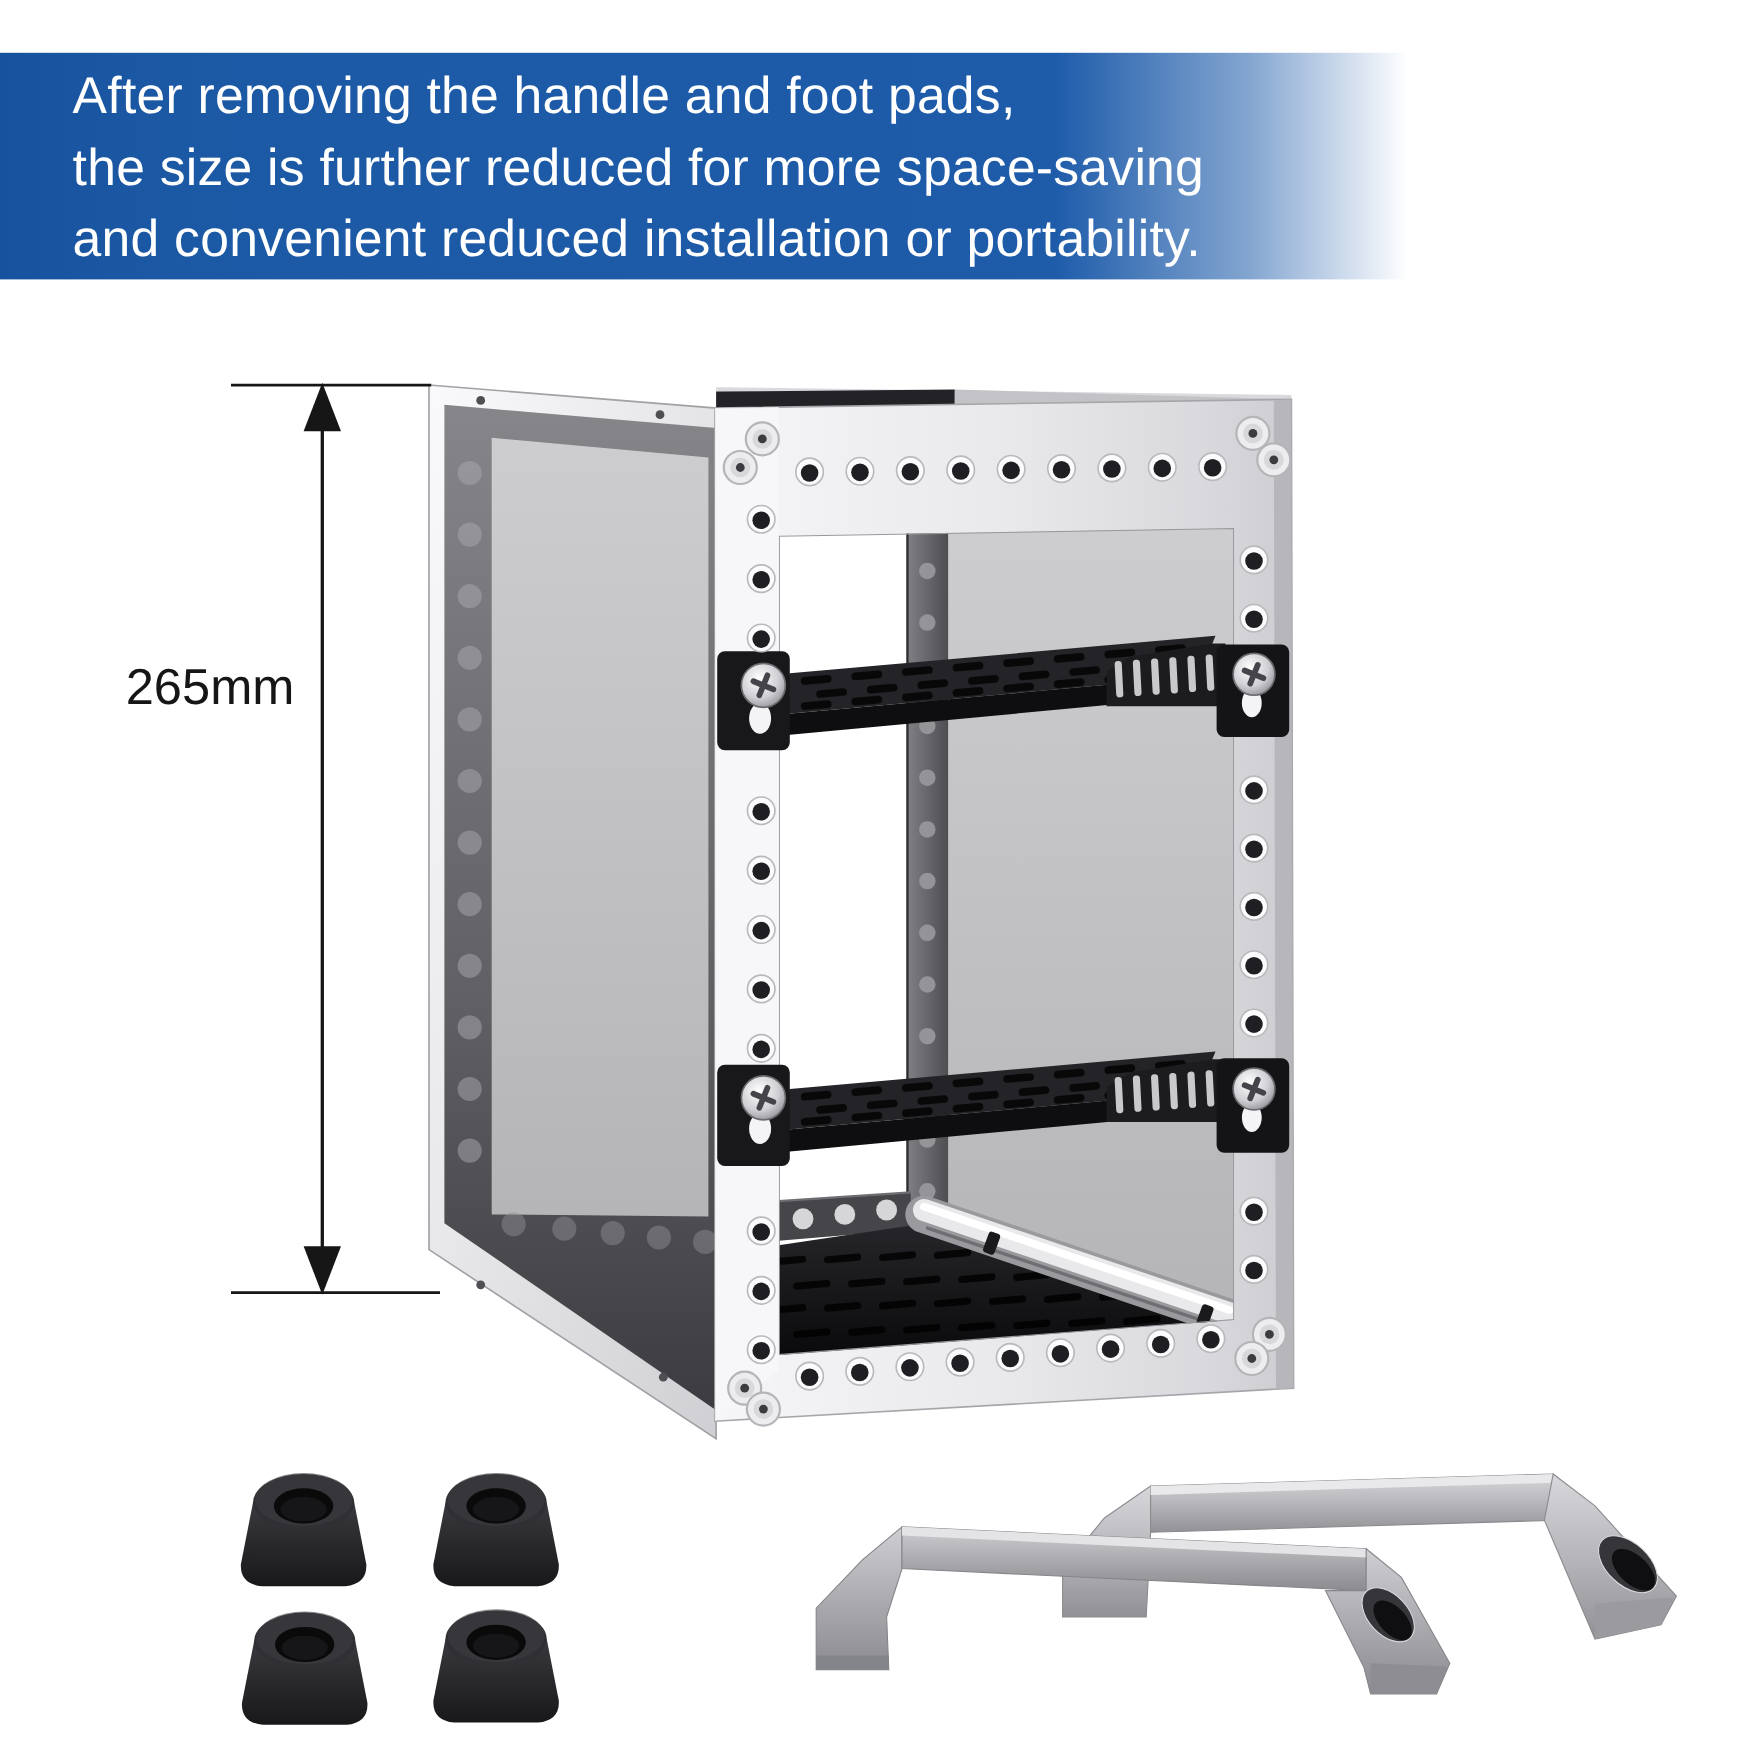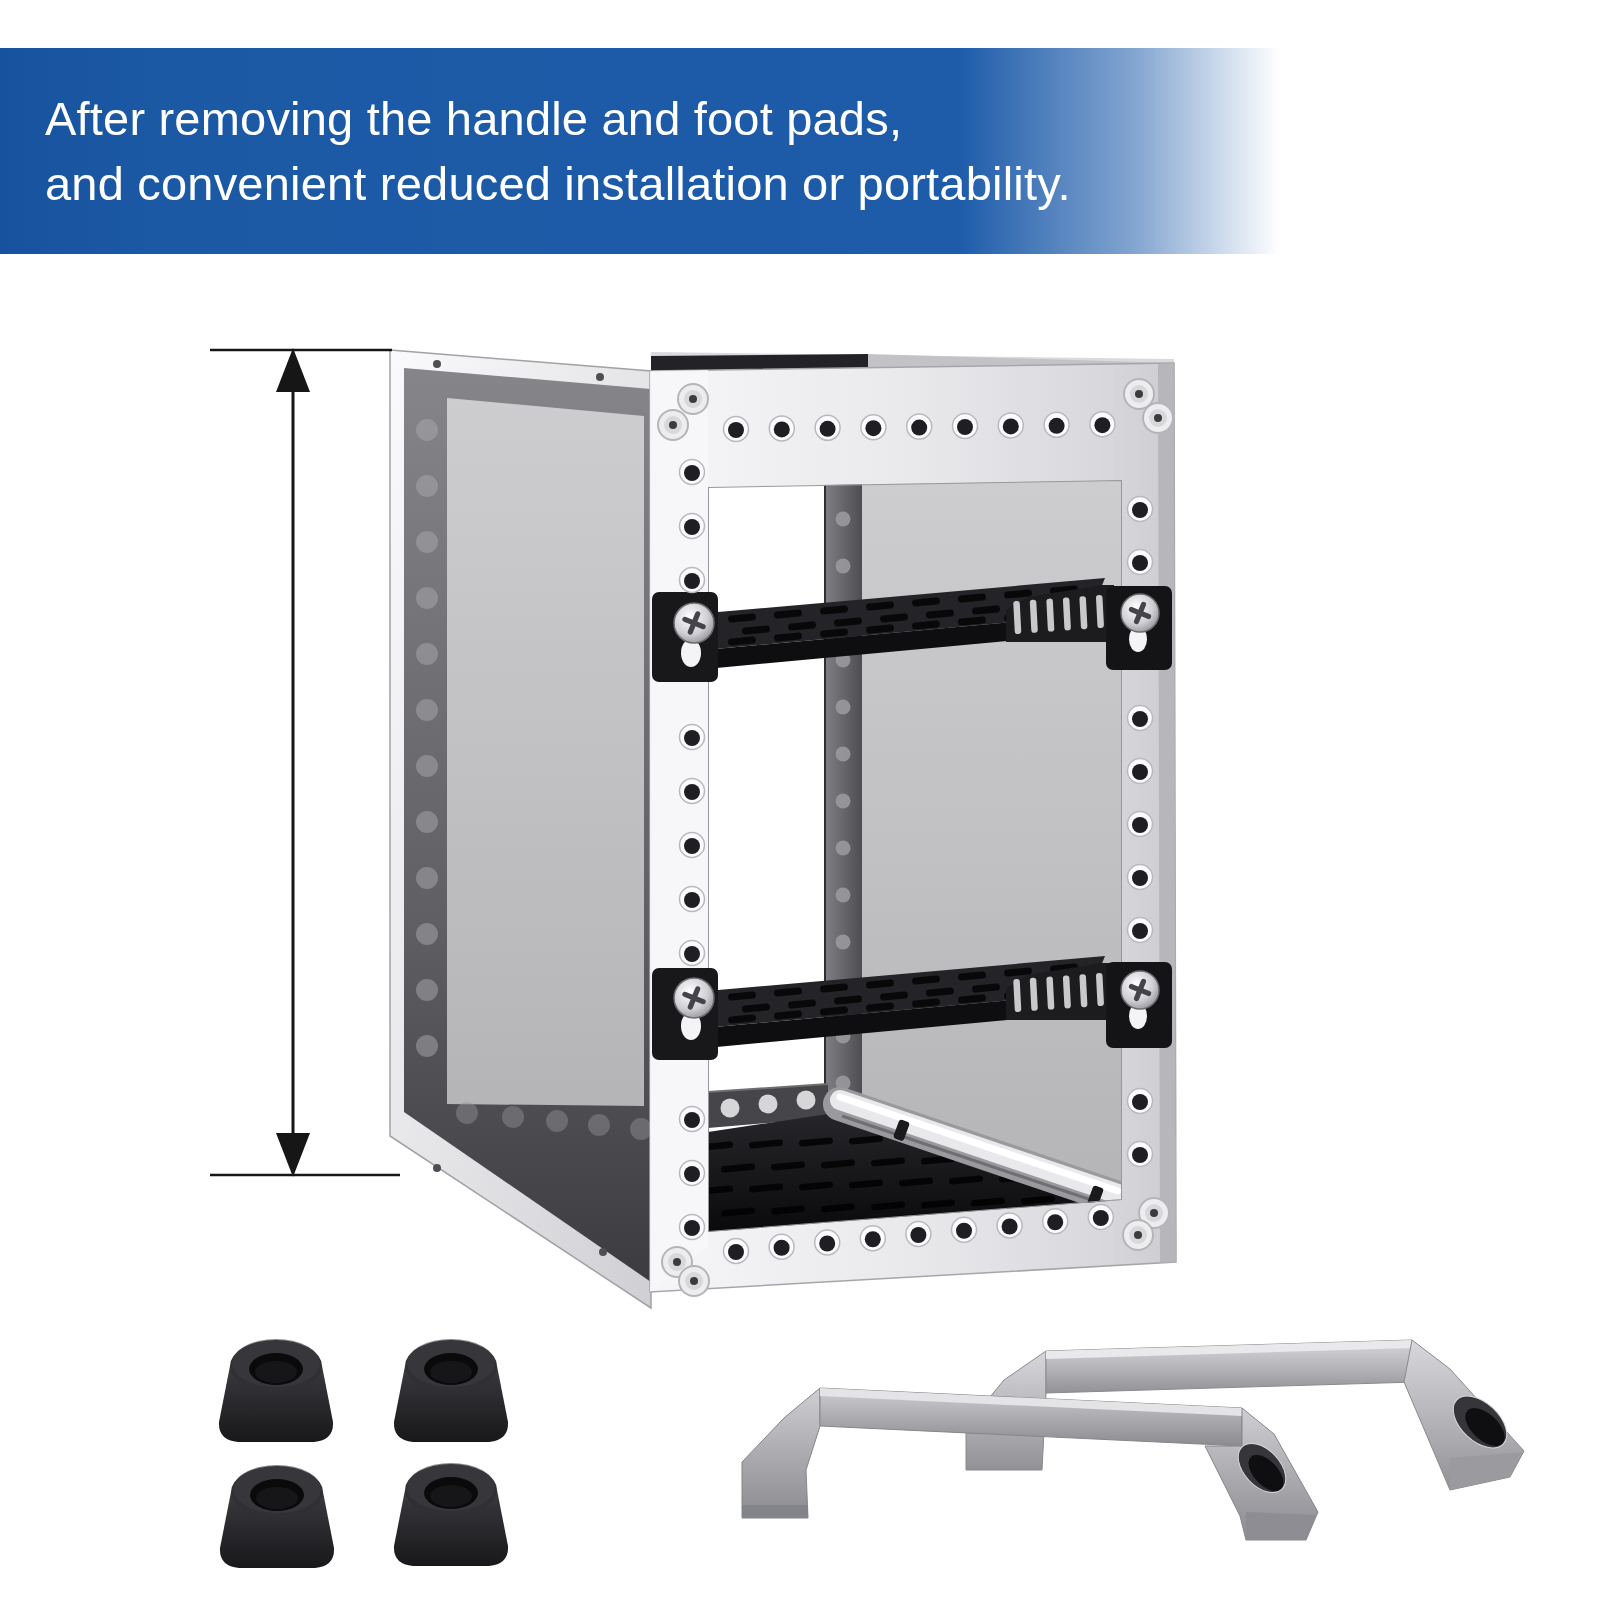--- a/index.html
+++ b/index.html
@@ -1,37 +1,39 @@
 <!DOCTYPE html>
 <html><head>
 <meta charset="utf-8">
 <style>
   html,body{margin:0;padding:0;background:#ffffff;}
   #canvas{position:relative;width:1600px;height:1600px;background:#ffffff;overflow:hidden;
           font-family:"Liberation Sans", sans-serif;}
   #banner{position:absolute;left:0;top:48px;width:1600px;height:206px;
           background:linear-gradient(90deg,#17529e 0,#1c59a5 10%,#1d5ba8 48%,#1e5caa 60%,
                      rgba(30,92,170,.55) 71%,rgba(255,255,255,0) 80%);
-          display:flex;flex-direction:column;justify-content:center;padding-left:45px;box-sizing:border-box;}
+          display:flex;flex-direction:column;justify-content:center;padding-left:66px;box-sizing:border-box;}
   #banner .bline{color:#ffffff;font-size:47px;line-height:65px;font-weight:400;letter-spacing:.2px;white-space:nowrap;}
   #dimlabel{position:absolute;left:55px;top:596px;width:272px;text-align:center;z-index:3;pointer-events:none;}
   #dimlabel div{color:#161616;font-size:46px;line-height:56px;font-weight:400;}
   svg#art{position:absolute;left:0;top:0;z-index:1;}
 </style>
 </head>
 <body>
 
 <div id="canvas">
 
   <div id="banner">
     <div class="bline">After removing the handle and foot pads,</div>
+    <div class="bline">the size is further reduced for more space-saving</div>
     <div class="bline">and convenient reduced installation or portability.</div>
   </div>
 
   <div id="dimlabel">
+    <div>265mm</div>
   </div>
 
   <svg id="art" width="1600" height="1600" viewBox="0 0 1600 1600">
     <defs>
       <linearGradient id="frameGrad" x1="0" y1="0" x2="1" y2="0">
         <stop offset="0" stop-color="#f6f6f8"></stop>
           <stop offset=".5" stop-color="#e9e9ec"></stop>
         <stop offset=".85" stop-color="#d9d9dd"></stop>
           <stop offset="1" stop-color="#cdcdd1"></stop>
       </linearGradient>

